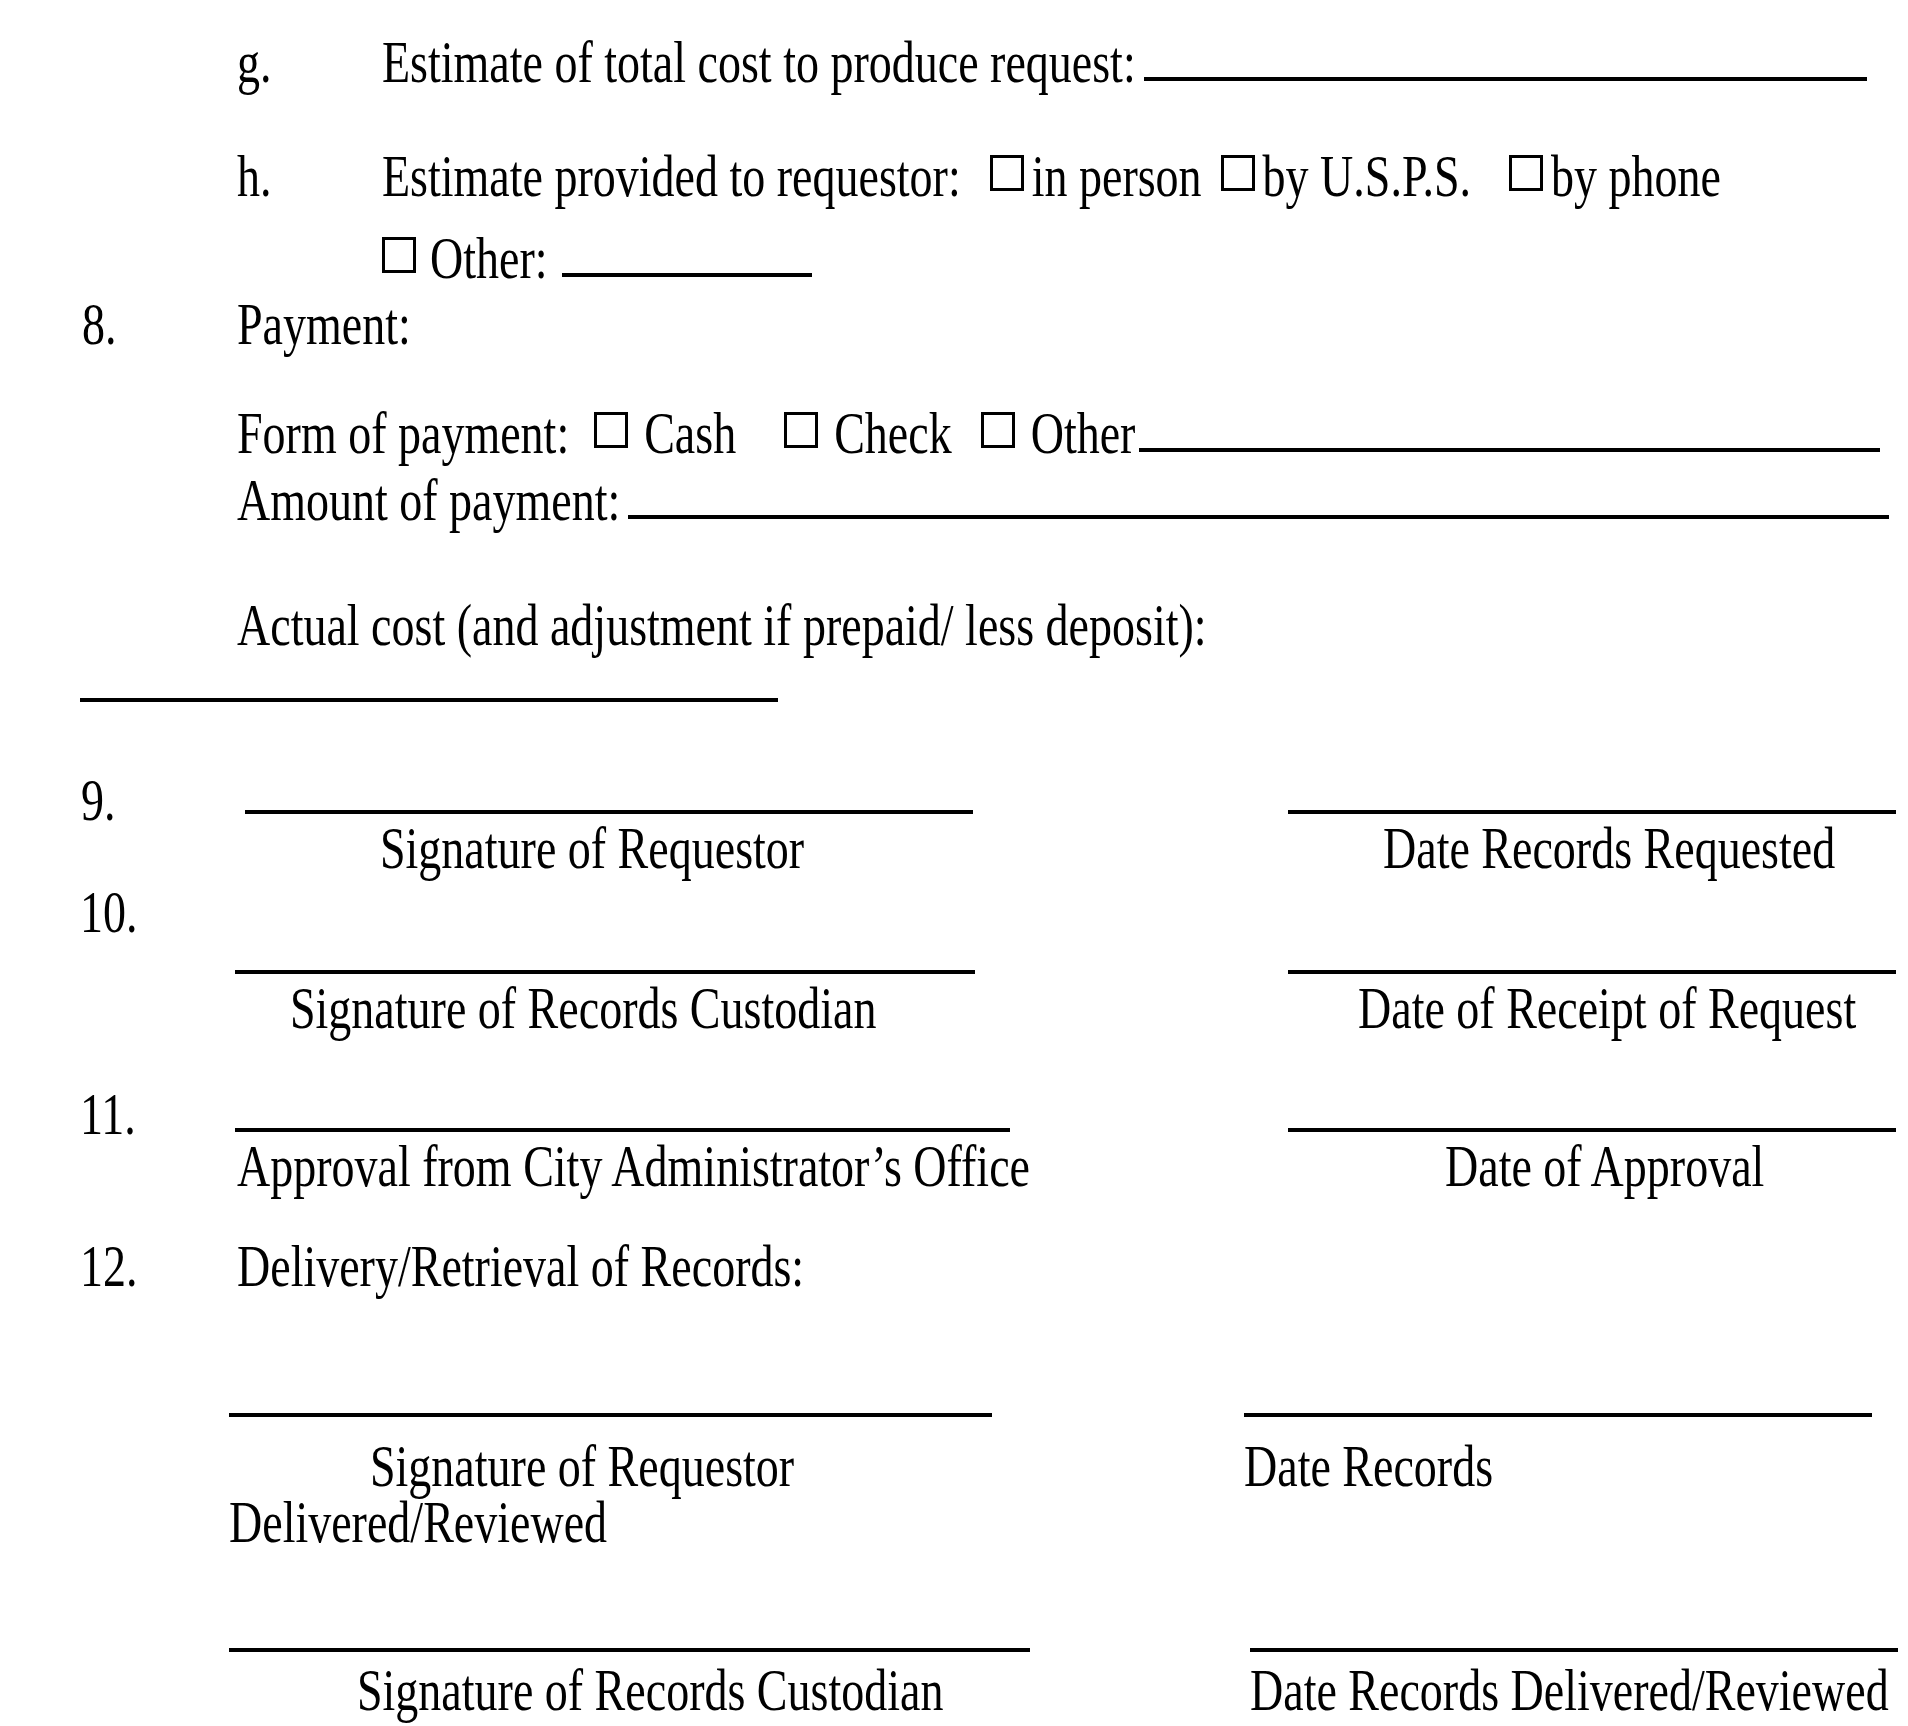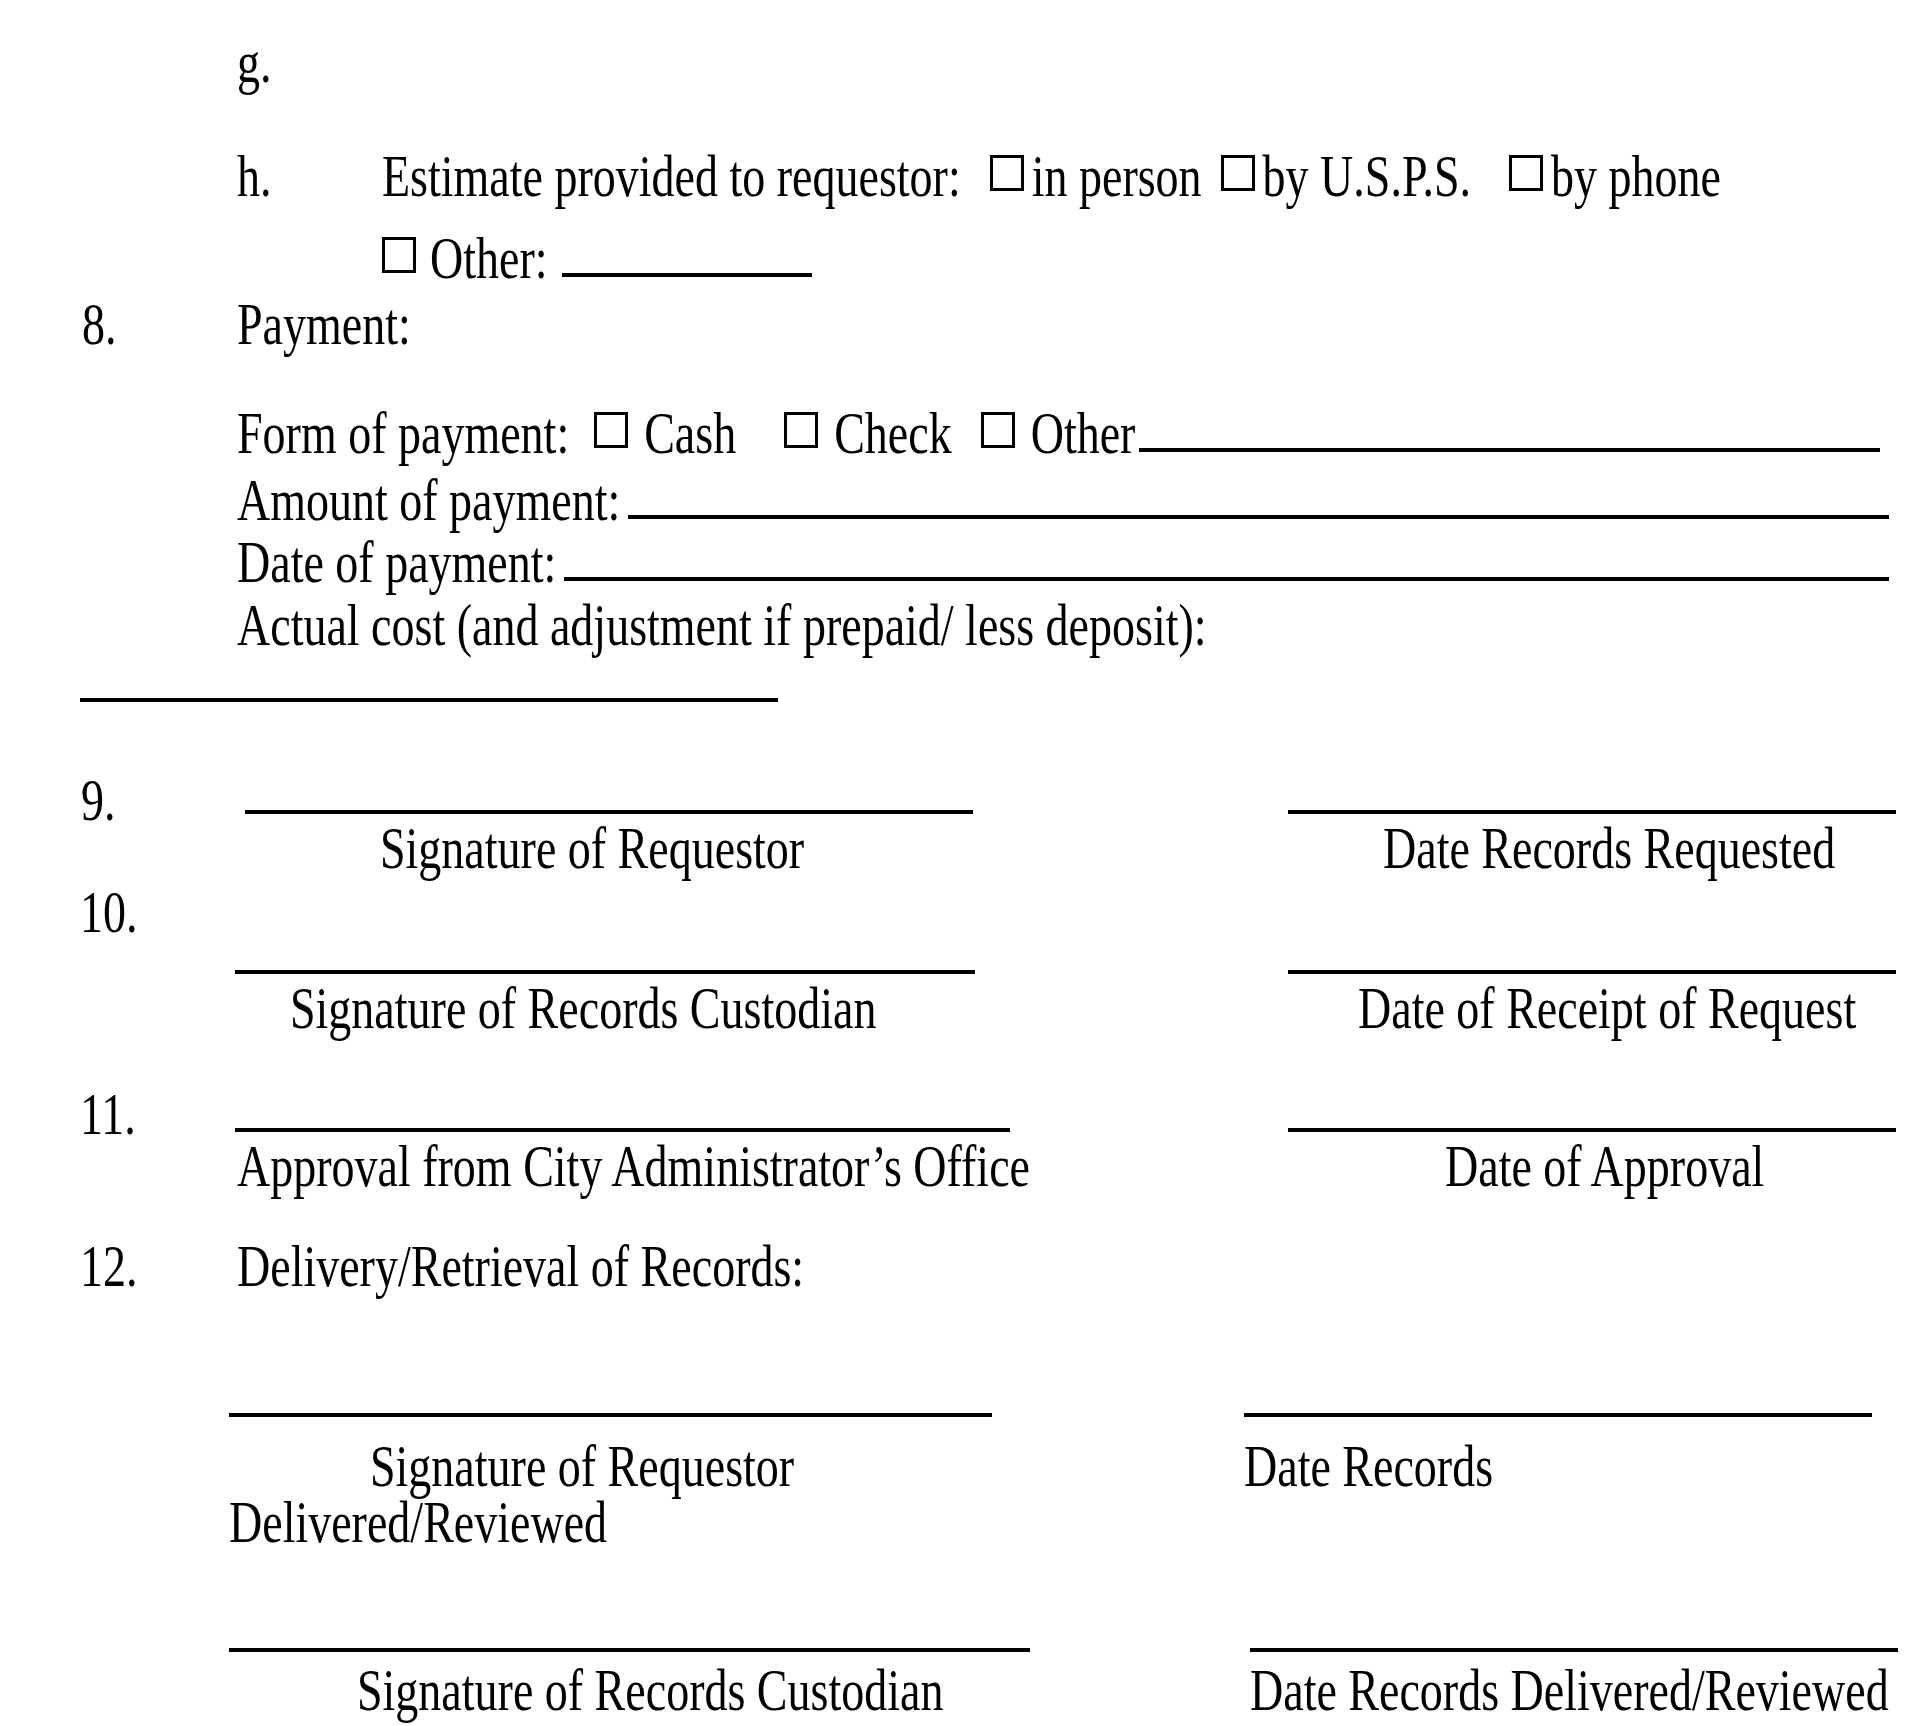--- a/index.html
+++ b/index.html
@@ -19,20 +19,24 @@
   .ml4{margin-left:4px} .ml8{margin-left:8px} .ml14{margin-left:14px} .ml16{margin-left:16px}
   .ml19{margin-left:19px} .ml25{margin-left:25px} .ml29{margin-left:29px} .ml38{margin-left:38px}
   .ml48{margin-left:48px}
 </style>
 </head>
 <body>
 
 <div class="pg">
 
   <div class="t" style="left:237px; top:28px"><span class="s">g.</span></div>
+  <div class="row" style="left:382px; top:28px; width:1485px">
+    <span class="s">Estimate of total cost to produce request:</span>
+    <span class="fill ml8"></span>
+  </div>
 
   <div class="t" style="left:237px; top:142px"><span class="s">h.</span></div>
   <div class="row" style="left:382px; top:142px">
     <span class="s">Estimate provided to requestor:</span>
     <span class="cb ml29"></span>
     <span class="s ml8">in person</span>
     <span class="cb ml19"></span>
     <span class="s ml8">by U.S.P.S.</span>
     <span class="cb ml38"></span>
     <span class="s ml8">by phone</span>
@@ -55,24 +59,20 @@
     <span class="s">Form of payment:</span>
     <span class="cb ml25"></span>
     <span class="s ml16">Cash</span>
     <span class="cb ml48"></span>
     <span class="s ml16">Check</span>
     <span class="cb ml29"></span>
     <span class="s ml16">Other</span>
     <span class="fill ml4"></span>
   </div>
 
-  <div class="row" style="left:237px; top:528px; width:1652px">
-    <span class="s">Date of payment:</span>
-    <span class="fill ml8"></span>
-  </div>
 
   <div class="t" style="left:237px; top:591px"><span class="s">Actual cost (and adjustment if prepaid/ less deposit):</span></div>
   <div class="ln" style="left:80px; top:698px; width:698px"></div>
 
   <div class="t" style="left:81px; top:766px"><span class="s">9.</span></div>
   <div class="ln" style="left:245px; top:810px; width:728px"></div>
   <div class="ln" style="left:1288px; top:810px; width:608px"></div>
   <div class="t" style="left:380px; top:814px"><span class="s">Signature of Requestor</span></div>
   <div class="t" style="left:1383px; top:814px"><span class="s">Date Records Requested</span></div>
 

